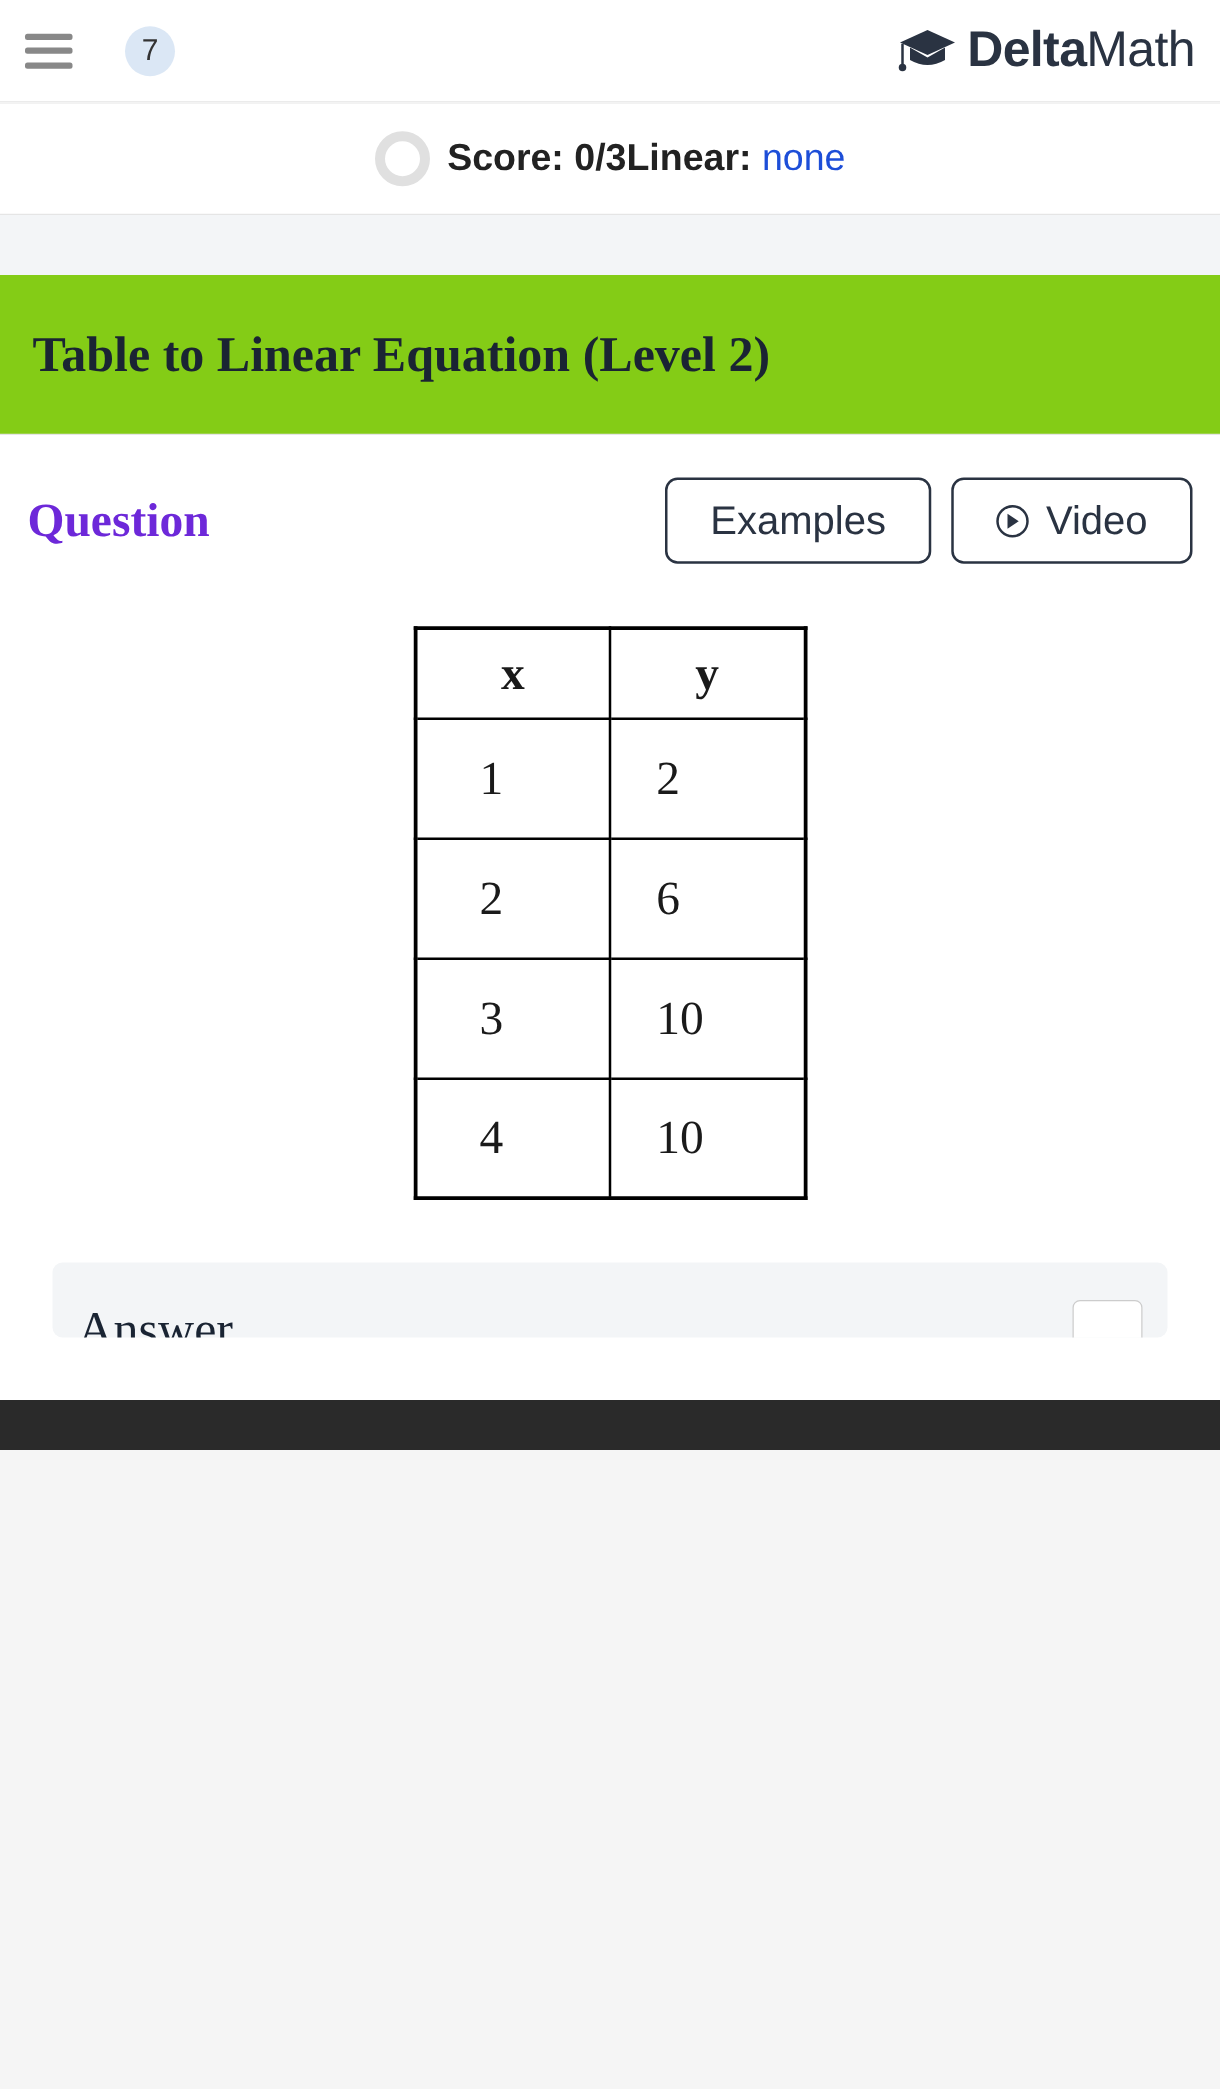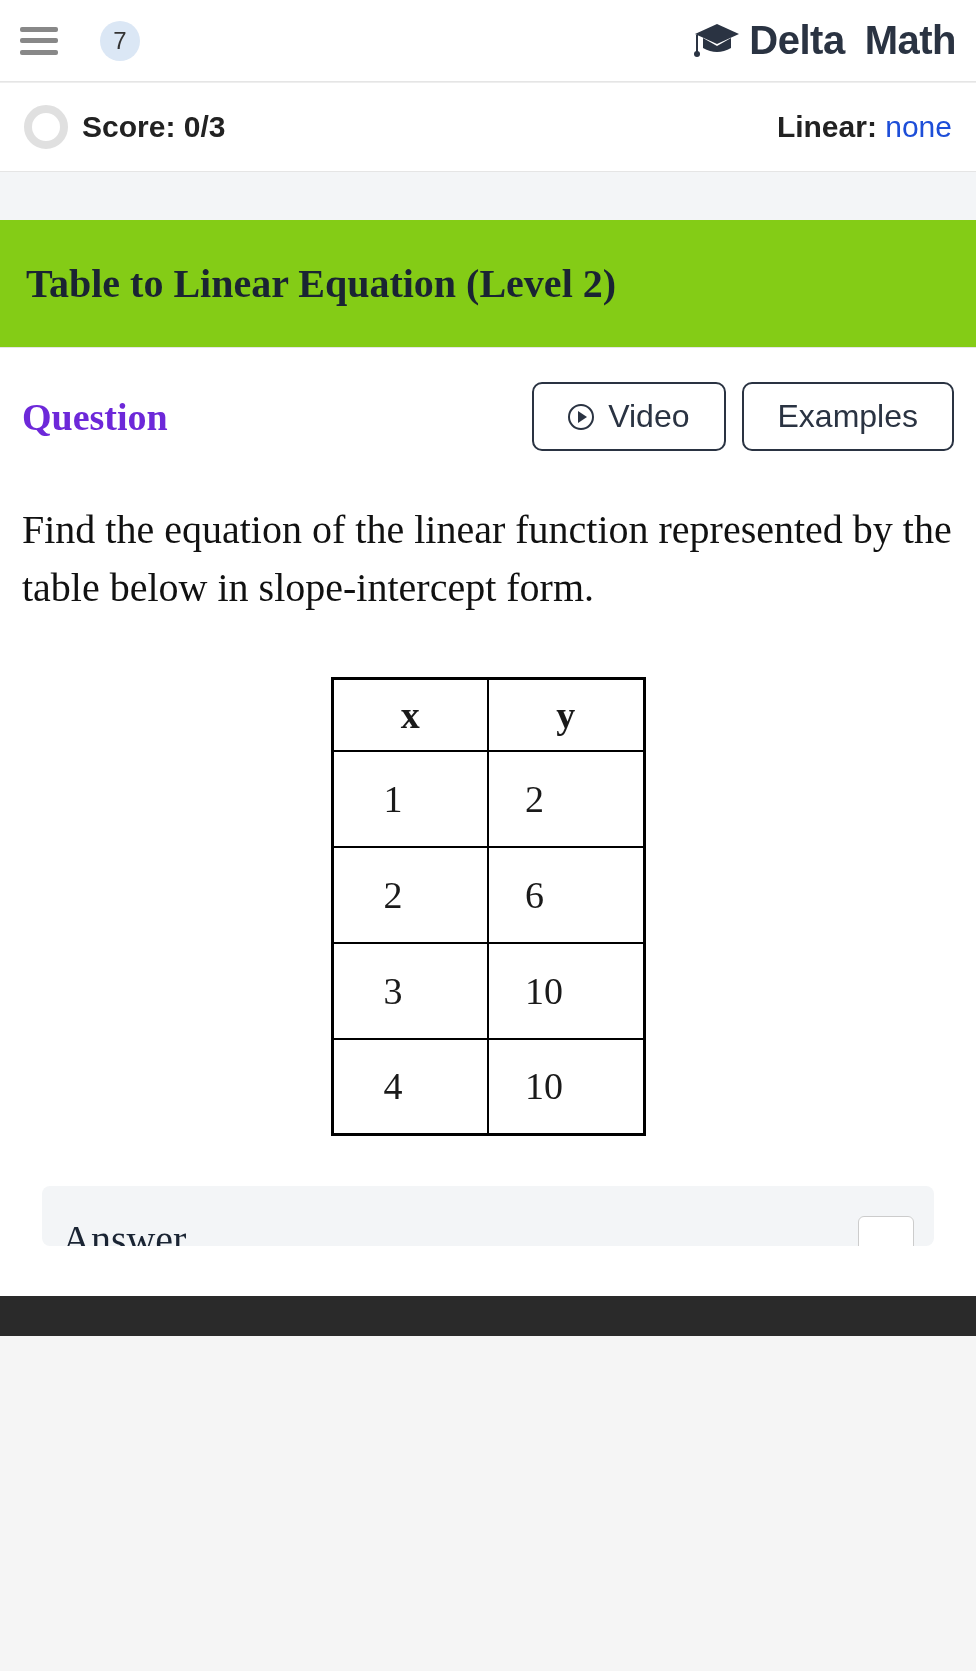--- a/index.html
+++ b/index.html
@@ -55,25 +55,25 @@
     display: flex;
     align-items: center;
     gap: 6px;
   }
   .logo-text {
     font-size: 40px;
     color: #2a3342;
     letter-spacing: -0.5px;
   }
   .logo-text .bold { font-weight: 700; }
-  .logo-text .thin { font-weight: 700; margin-left: 20px; }
+  .logo-text .thin { font-weight: 400; }
   .score-bar {
     display: flex;
     align-items: center;
-    justify-content: space-between;
+    justify-content: center;
     padding: 22px 24px;
     background: #fff;
     border-top: 1px solid #eee;
     border-bottom: 1px solid #e5e5e5;
   }
   .score-left { display: flex; align-items: center; gap: 14px; }
   .progress-ring {
     width: 44px; height: 44px;
     border-radius: 50%;
     background: conic-gradient(#fff 0deg, #fff 360deg);
@@ -262,29 +262,28 @@
 <div class="spacer"></div>
 
 <div class="title-block">
   <h1>Table to Linear Equation (Level 2)</h1>
 </div>
 
 <div class="question-block">
   <div class="q-header">
     <span class="q-label">Question</span>
     <button class="pill-btn">
+      <span>Examples</span>
+    </button>
+    <button class="pill-btn">
       <span class="play-icon"></span>
       <span>Video</span>
     </button>
-    <button class="pill-btn">
-      <span>Examples</span>
-    </button>
-  </div>
-
-  <p class="prompt">Find the equation of the linear function represented by the table below in slope-intercept form.</p>
+  </div>
+
 
   <table class="data-table">
     <thead>
       <tr>
         <th>x</th>
         <th>y</th>
       </tr>
     </thead>
     <tbody>
       <tr>

